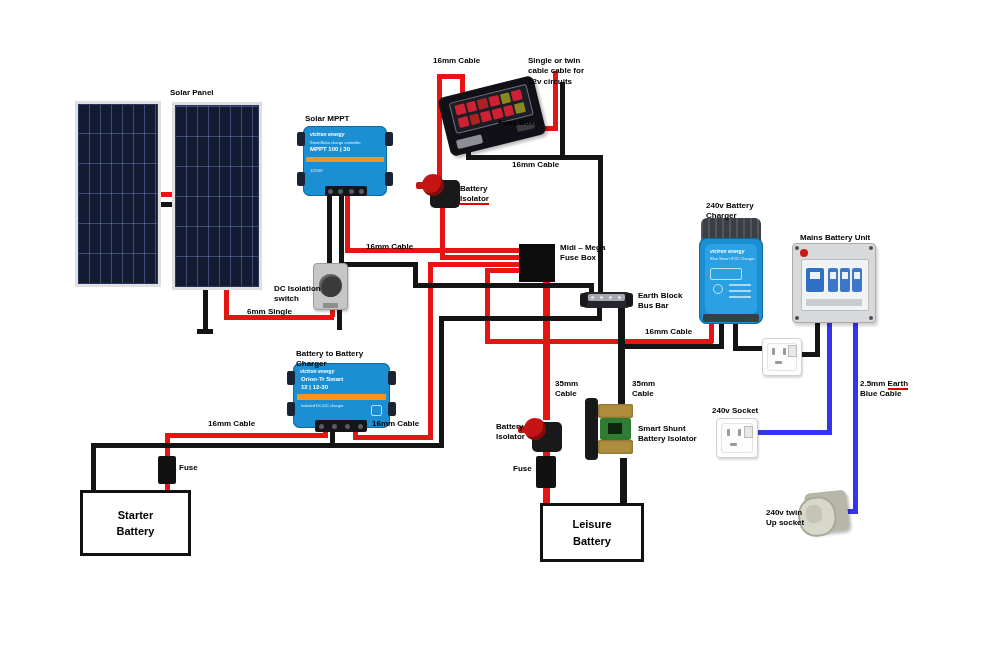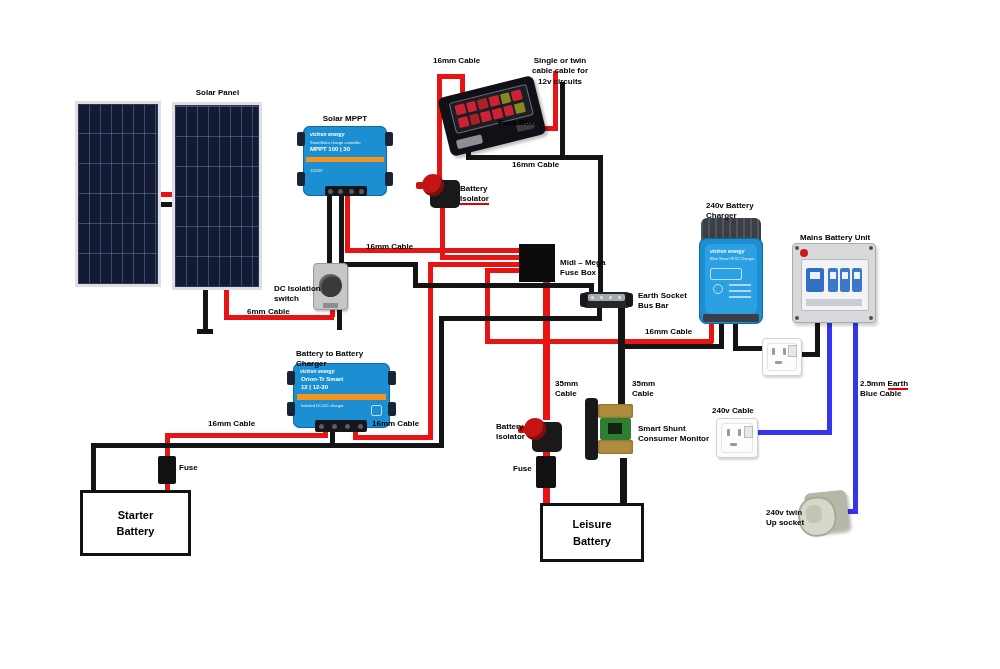--- a/index.html
+++ b/index.html
@@ -4,21 +4,21 @@
 <style>
   html,body{margin:0;padding:0;background:#fff;}
   #canvas{position:relative;width:1000px;height:669px;background:#ffffff;overflow:hidden;
           font-family:"Liberation Sans",sans-serif;}
   .w{position:absolute;}
   .red{background:#e81313;}
   .blk{background:#141414;}
   .blu{background:#3535f0;}
   .lbl{position:absolute;font:bold 8px "Liberation Sans",sans-serif;color:#000;
        line-height:1.3;white-space:nowrap;}
-  .ctr{text-align:center;}
+  .ctr{}
   .miss{border-bottom:2px solid #e20000;}
   .batt{position:absolute;background:#fff;border:3px solid #111;display:flex;
         align-items:center;justify-content:center;text-align:center;
         font:bold 11px "Liberation Sans",sans-serif;line-height:1.5;}
   .dev{position:absolute;}
   
   .panel{position:absolute;border:3px solid #dfdfdf;background-color:#131b33;
      background-image:
        repeating-linear-gradient(90deg,rgba(130,150,210,.40) 0 1px,transparent 1px 11px),
        repeating-linear-gradient(0deg,rgba(130,150,210,.40) 0 1px,transparent 1px 30px);
@@ -287,59 +287,59 @@
 
   <div class="lbl ctr" style="left:170px;top:88px;width:95px"><span>Solar Panel</span></div>
   <div class="lbl ctr" style="left:305px;top:114px;width:80px"><span>Solar MPPT</span></div>
   <div class="lbl" style="left:498px;top:118px"><span>Fuse Box</span></div>
   <div class="lbl ctr" style="left:528px;top:56px;width:64px">
     <span>Single or twin</span><br><span>cable cable for</span><br><span>12v circuits</span>
   </div>
   <div class="lbl" style="left:460px;top:184px">
     <span>Battery</span><br><span class="miss">Isolator</span>
   </div>
-  <div class="lbl" style="left:560px;top:258px">
+  <div class="lbl" style="left:560px;top:243px">
     <span>Midi – Mega</span><br><span>Fuse Box</span>
   </div>
   <div class="lbl" style="left:638px;top:291px">
-    <span>Earth Socket</span><br><span>Bus Bar</span>
+    <span>Earth Block</span><br><span>Bus Bar</span>
   </div>
   <div class="lbl" style="left:706px;top:201px">
     <span>240v Battery</span><br><span>Charger</span>
   </div>
   <div class="lbl" style="left:800px;top:233px"><span>Mains Battery Unit</span></div>
   <div class="lbl" style="left:274px;top:284px">
     <span>DC Isolation</span><br><span>switch</span>
   </div>
   <div class="lbl" style="left:296px;top:349px">
     <span>Battery to Battery</span><br><span>Charger</span>
   </div>
   <div class="lbl" style="left:179px;top:463px"><span>Fuse</span></div>
   <div class="lbl" style="left:513px;top:464px"><span>Fuse</span></div>
   <div class="lbl" style="left:496px;top:422px">
     <span>Battery</span><br><span>Isolator</span>
   </div>
   <div class="lbl" style="left:638px;top:424px">
-    <span>Smart Shunt</span><br><span>Consumer Monitor</span>
-  </div>
-  <div class="lbl" style="left:712px;top:406px"><span>240v Cable</span></div>
+    <span>Smart Shunt</span><br><span>Battery Isolator</span>
+  </div>
+  <div class="lbl" style="left:712px;top:406px"><span>240v Socket</span></div>
   <div class="lbl" style="left:860px;top:379px">
     <span>2.5mm </span><span class="miss">Earth</span><br><span>Blue Cable</span>
   </div>
   <div class="lbl" style="left:766px;top:508px">
     <span>240v twin</span><br><span>Up socket</span>
   </div>
 
   <div class="lbl" style="left:433px;top:56px"><span>16mm Cable</span></div>
   <div class="lbl" style="left:512px;top:160px"><span>16mm Cable</span></div>
   <div class="lbl" style="left:366px;top:242px"><span>16mm Cable</span></div>
   <div class="lbl" style="left:645px;top:327px"><span>16mm Cable</span></div>
   <div class="lbl" style="left:208px;top:419px"><span>16mm Cable</span></div>
   <div class="lbl" style="left:372px;top:419px"><span>16mm Cable</span></div>
-  <div class="lbl" style="left:247px;top:307px"><span>6mm Cable</span></div>
+  <div class="lbl" style="left:247px;top:307px"><span>6mm Single</span></div>
   <div class="lbl" style="left:555px;top:379px">
     <span>35mm</span><br><span>Cable</span>
   </div>
   <div class="lbl" style="left:632px;top:379px">
     <span>35mm</span><br><span>Cable</span>
   </div>
 
 </div>
 
 </body></html>

